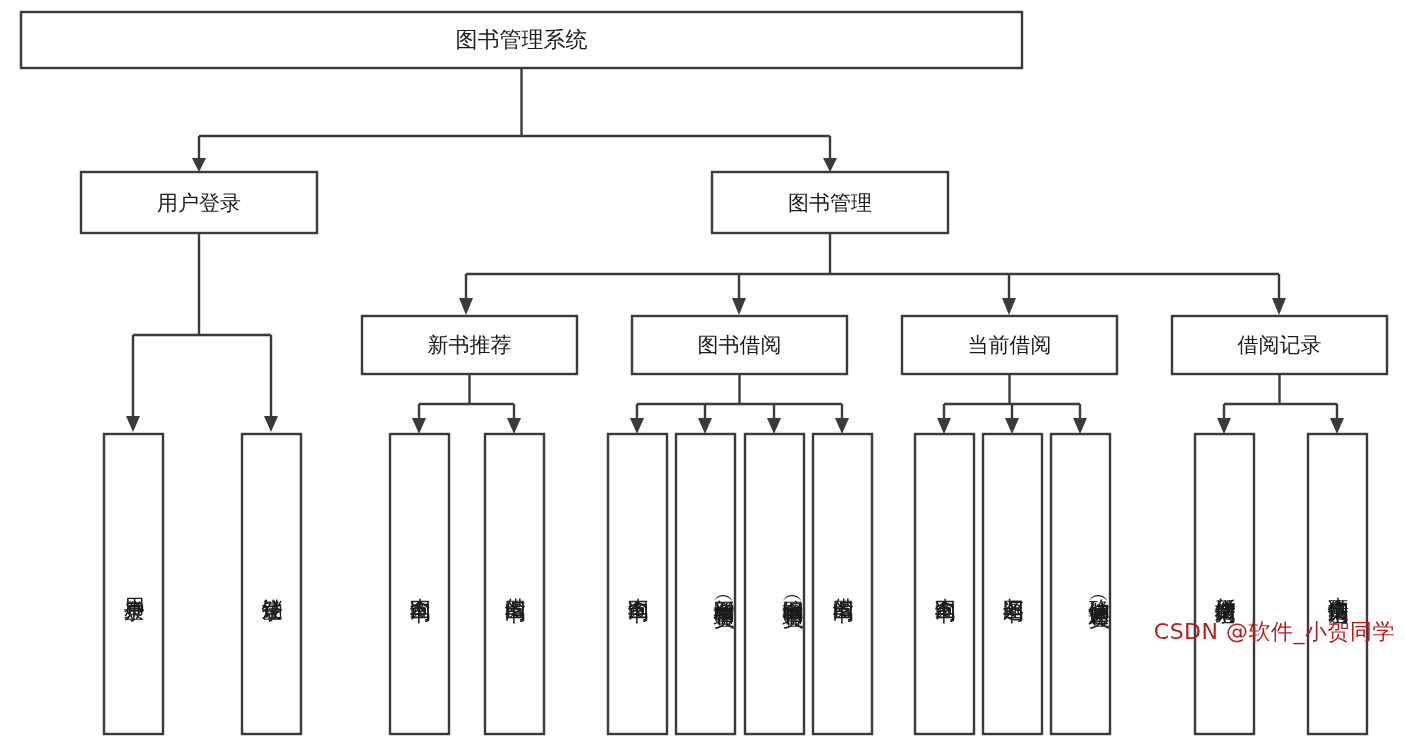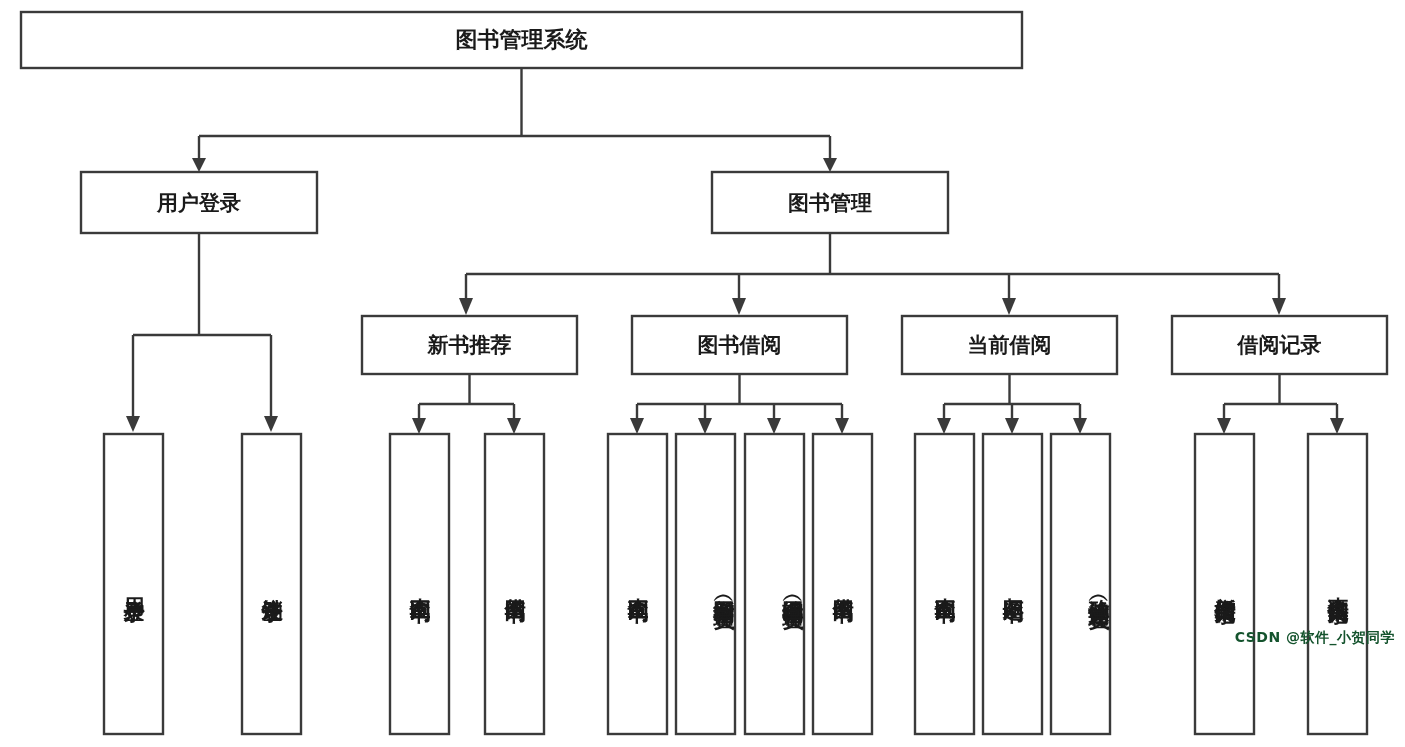--- a/index.html
+++ b/index.html
@@ -13,21 +13,20 @@
     height: 747px;
     font-family: "DejaVu Sans", "Liberation Sans", sans-serif;
     overflow: hidden;
     position: relative;
   }
   #diagram-root {
     position: relative;
     width: 1405px;
     height: 653px;
     background: #ffffff;
-    font-weight: bold;
   }
   svg.diagram-canvas {
     position: absolute;
     left: 0;
     top: 0;
     width: 1405px;
     height: 747px;
     display: block;
   }
   .node-box {
@@ -74,22 +73,22 @@
     justify-content: center;
     text-align: center;
     white-space: nowrap;
     pointer-events: none;
   }
   .watermark {
     position: absolute;
     right: 10px;
     bottom: 6px;
     font-family: "DejaVu Sans", "Liberation Sans", sans-serif;
-    font-size: 14px;
-    color: #14532d;
+    font-size: 22px;
+    color: #b91c1c;
     letter-spacing: 0.5px;
     white-space: nowrap;
   }
 </style>
 </head>
 <body>
 
 <div id="diagram-root">
 
   <svg class="diagram-canvas" viewBox="0 0 1405 747" xmlns="http://www.w3.org/2000/svg">

